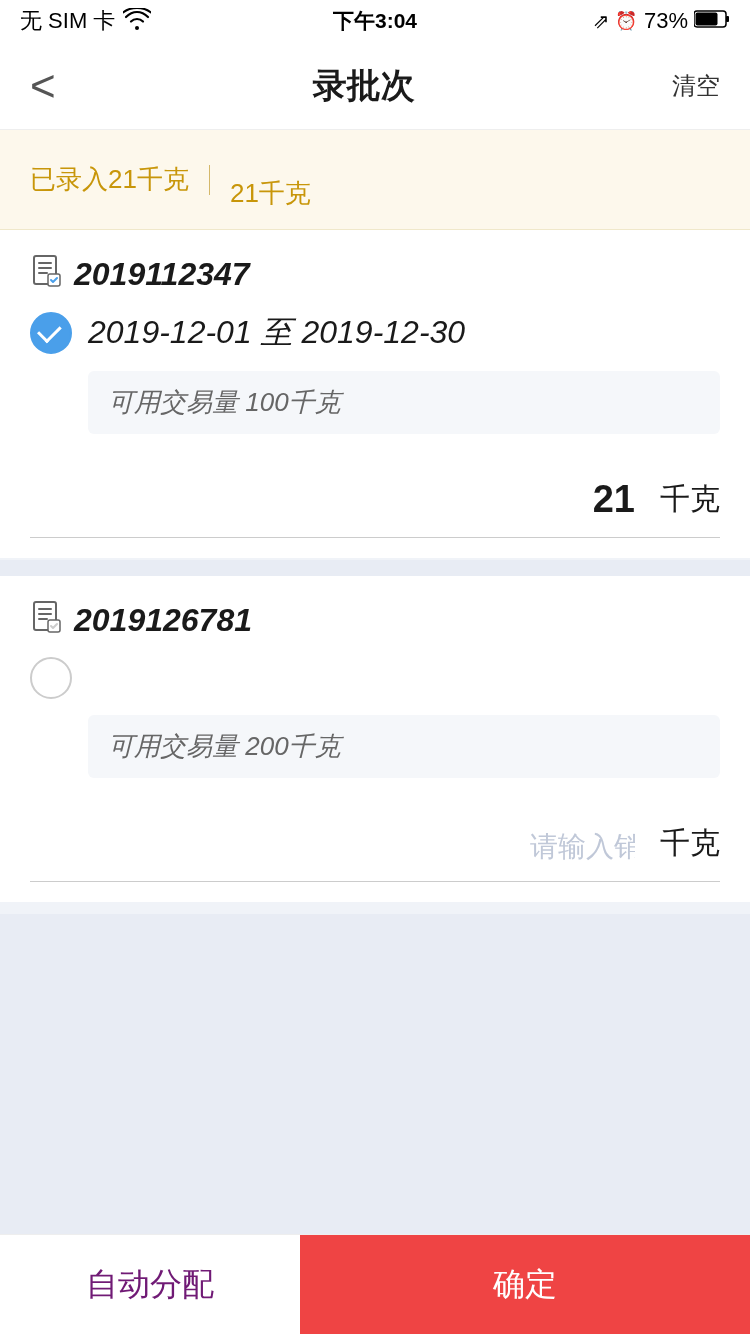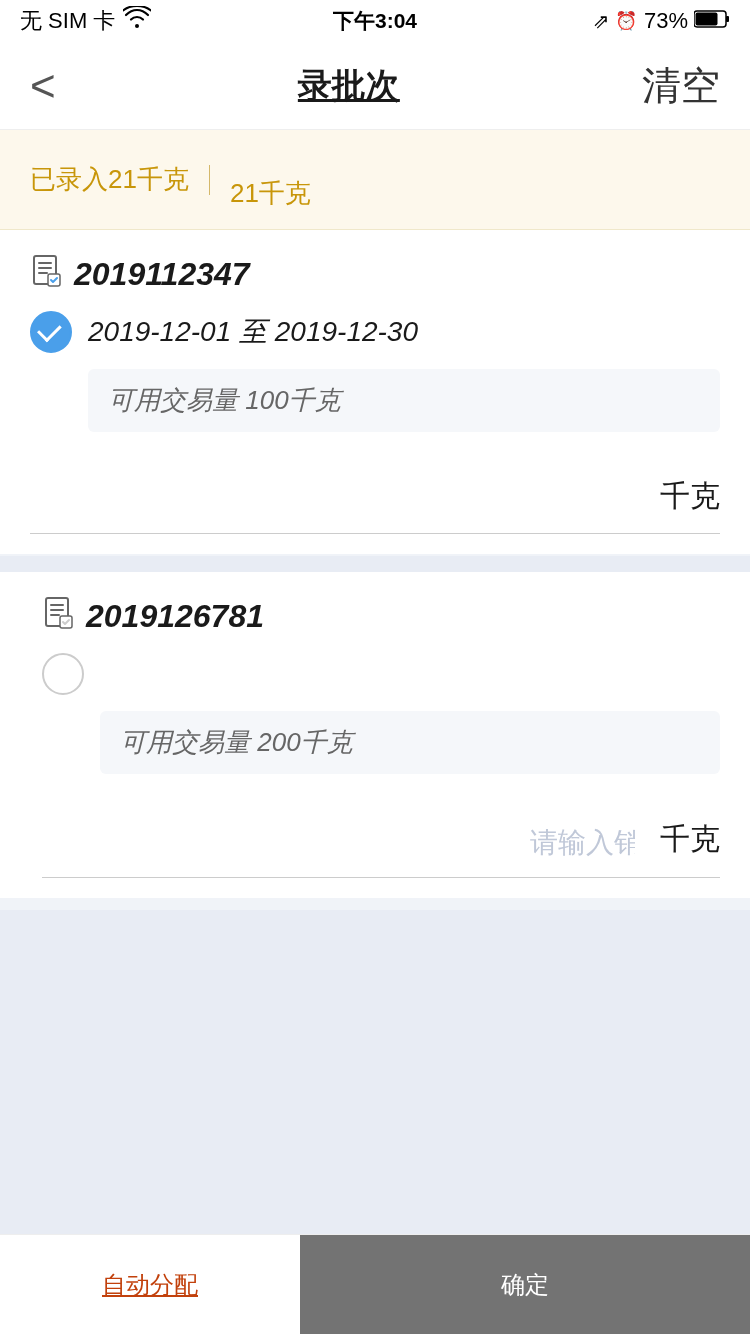--- a/index.html
+++ b/index.html
@@ -18,21 +18,21 @@
       height: 42px;
       background: #fff;
       display: flex;
       align-items: center;
       justify-content: space-between;
       padding: 0 20px;
       font-size: 24px;
     }
     .status-left {
       display: flex;
-      align-items: flex-start;
+      align-items: center;
       gap: 8px;
       font-size: 22px;
       color: #000;
     }
     .status-center {
       font-size: 21px;
       font-weight: 600;
       color: #000;
       position: absolute;
       left: 50%;
@@ -62,24 +62,23 @@
       font-size: 40px;
       color: #333;
       cursor: pointer;
       padding: 10px;
       margin: -10px;
     }
     .nav-title {
       font-size: 34px;
       font-weight: 600;
       color: #1a1a1a;
-      text-decoration: underline;
     }
     .nav-clear {
-      font-size: 39px;
+      font-size: 24px;
       color: #333;
       cursor: pointer;
     }
 
     
     .info-banner {
       background: #fdf8ec;
       padding: 18px 30px;
       display: flex;
       align-items: center;
@@ -149,21 +148,21 @@
     .radio-circle.checked::after {
       content: '';
       width: 18px;
       height: 11px;
       border-left: 3px solid #fff;
       border-bottom: 3px solid #fff;
       transform: rotate(-45deg) translateY(-3px);
       display: block;
     }
     .batch-date {
-      font-size: 28px;
+      font-size: 32px;
       color: #1a1a1a;
     }
     .available-box {
       background: #f5f7fa;
       border-radius: 6px;
       padding: 14px 20px;
       margin-left: 58px;
       font-size: 26px;
       color: #666;
     }
@@ -204,21 +203,20 @@
     
     .section-sep {
       height: 16px;
       background: #e8ecf4;
     }
 
     
     .batch-card-2 {
       background: #fff;
       margin-bottom: 12px;
-      padding-left: 12px;
     }
 
     
     .qty-placeholder-row {
       display: flex;
       align-items: center;
       justify-content: flex-end;
       padding: 20px 30px 16px 30px;
       background: #fff;
       gap: 10px;
@@ -244,36 +242,35 @@
       height: 100px;
       display: flex;
       background: #fff;
       border-top: 1px solid #eee;
     }
     .btn-auto {
       flex: 1;
       display: flex;
       align-items: center;
       justify-content: center;
-      font-size: 24px;
-      color: #c2410c;
+      font-size: 32px;
+      color: #701a75;
       background: #fff;
       cursor: pointer;
       border: none;
       outline: none;
-      text-decoration: underline;
     }
     .btn-confirm {
       flex: 1.5;
       display: flex;
       align-items: center;
       justify-content: center;
-      font-size: 24px;
+      font-size: 32px;
       color: #fff;
-      background: #737373;
+      background: #ef4444;
       cursor: pointer;
       border: none;
       outline: none;
     }
 
     .content-wrap {
       display: flex;
       flex-direction: column;
       min-height: calc(1334px - 42px - 88px - 100px);
     }
@@ -337,20 +334,21 @@
         </span>
         <span class="batch-id">2019112347</span>
       </div>
       <div class="batch-date-row">
         <div class="radio-circle checked"></div>
         <span class="batch-date">2019-12-01 至 2019-12-30</span>
       </div>
       <div class="available-box">可用交易量 100千克</div>
     </div>
     <div class="quantity-row">
+      <input class="quantity-input" type="number" value="21" style="">
       <span class="quantity-unit">千克</span>
     </div>
     <div class="quantity-underline"></div>
     <div style="height:20px; background:#fff;"></div>
   </div>
 
   <div class="section-sep"></div>
 
   <div class="batch-card-2">
     <div class="batch-card-inner">

